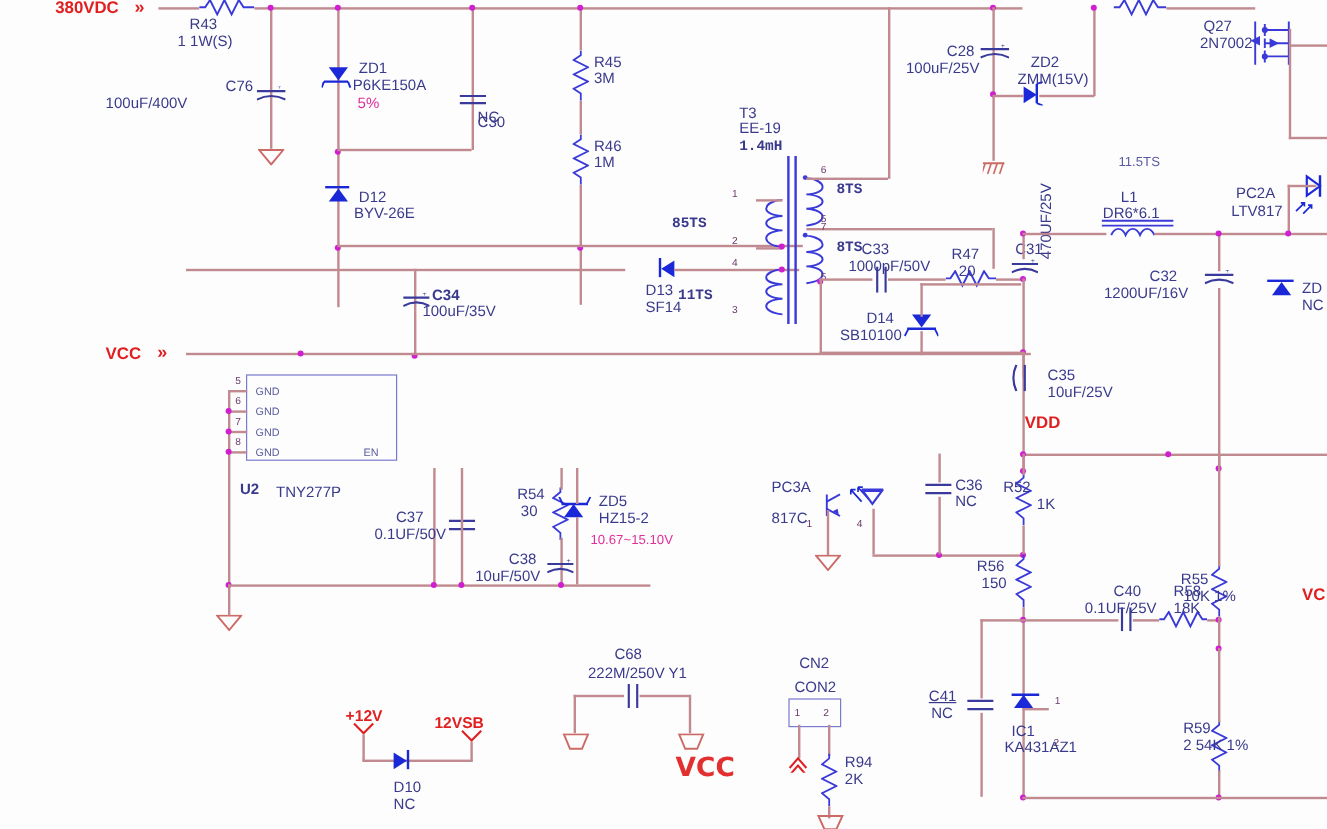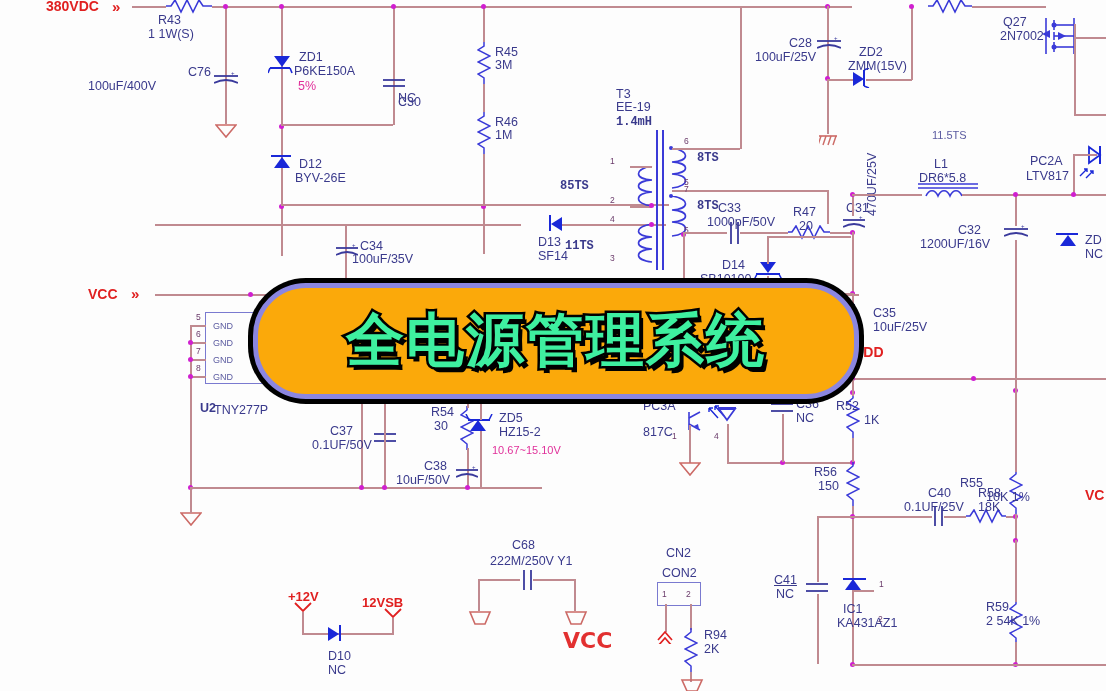--- a/index.html
+++ b/index.html
@@ -150,21 +150,21 @@
   <div class="wire wh" style="left:281px;top:204px;width:388px;"></div>
 
   <div class="wire wh" style="left:155px;top:224px;width:366px;"></div>
 
   <div class="wire wv" style="left:345px;top:224px;height:35px;"></div>
   <svg style="position:absolute;left:336px;top:244px;" width="22" height="16">
     <line x1="0" y1="4" x2="22" y2="4" stroke="#3a3a9c" stroke-width="1.8"></line>
     <path d="M0,11 Q11,5 22,11" fill="none" stroke="#3a3a9c" stroke-width="1.8"></path>
     <text x="16" y="2.8" font-size="6" fill="#3a3a9c">+</text>
   </svg>
-  <div class="lbl" style="left:360px;top:240px;">C34</div>
+  <div class="lbl" style="left:360px;top:240px;font-weight:bold;">C34</div>
   <div class="lbl" style="left:352px;top:253px;">100uF/35V</div>
   <div class="wire wv" style="left:345px;top:259px;height:37px;"></div>
   <div class="junction" style="left:343px;top:294px;"></div>
 
   <div class="tri-l" style="left:551px;top:217px;"></div>
   <div class="bar-v" style="left:549px;top:215px;height:16px;"></div>
   <div class="lbl" style="left:538px;top:236px;">D13</div>
   <div class="lbl" style="left:538px;top:250px;">SF14</div>
   <div class="wire wh" style="left:562px;top:224px;width:104px;"></div>
 
@@ -296,21 +296,21 @@
   </svg>
   <div class="lbl" style="left:846px;top:202px;">C31</div>
   <div class="lbl" style="left:866px;top:216px;transform:rotate(-90deg);transform-origin:0 0;">470UF/25V</div>
   <div class="wire wv" style="left:852px;top:194px;height:22px;"></div>
   <div class="wire wv" style="left:852px;top:232px;height:160px;"></div>
   <div class="junction" style="left:850px;top:192px;"></div>
   <div class="junction" style="left:850px;top:390px;"></div>
 
   <div class="lbl tiny" style="left:932px;top:129px;font-size:11px;">11.5TS</div>
   <div class="lbl" style="left:934px;top:158px;">L1</div>
-  <div class="lbl" style="left:919px;top:172px;">DR6*5.8</div>
+  <div class="lbl" style="left:919px;top:172px;">DR6*6.1</div>
   <svg style="position:absolute;left:918px;top:182px;" width="60" height="16">
     <line x1="0" y1="2" x2="60" y2="2" stroke="#3a3ad8" stroke-width="1.6"></line>
     <line x1="0" y1="6" x2="60" y2="6" stroke="#3a3ad8" stroke-width="1.6"></line>
     <path d="M8,14 C11,7 17,7 20,14 C23,7 29,7 32,14 C35,7 41,7 44,14" fill="none" stroke="#3a3ad8" stroke-width="1.6"></path>
   </svg>
   <div class="wire wh" style="left:852px;top:194px;width:70px;"></div>
   <div class="wire wh" style="left:962px;top:194px;width:144px;"></div>
 
   <svg style="position:absolute;left:1004px;top:225px;" width="24" height="16">
     <line x1="0" y1="4" x2="24" y2="4" stroke="#3a3a9c" stroke-width="1.8"></line>
@@ -384,21 +384,21 @@
   <div class="wire wh" style="left:190px;top:325px;width:16px;"></div>
   <div class="wire wh" style="left:190px;top:342px;width:16px;"></div>
   <div class="wire wh" style="left:190px;top:359px;width:16px;"></div>
   <div class="wire wh" style="left:190px;top:376px;width:16px;"></div>
   <div class="wire wv" style="left:190px;top:325px;height:162px;"></div>
   <div class="junction" style="left:188px;top:340px;"></div>
   <div class="junction" style="left:188px;top:357px;"></div>
   <div class="junction" style="left:188px;top:374px;"></div>
   <div class="junction" style="left:188px;top:485px;"></div>
   <div class="lbl" style="left:200px;top:402px;font-weight:bold;">U2</div>
-  <div class="lbl" style="left:214px;top:404px;">TNY277P</div>
+  <div class="lbl" style="left:230px;top:404px;">TNY277P</div>
   <svg style="position:absolute;left:180px;top:512px;" width="22" height="14">
     <polygon points="1,1 21,1 11,13" fill="none" stroke="#cc6a66" stroke-width="1.6"></polygon>
   </svg>
   <div class="wire wv" style="left:190px;top:487px;height:26px;"></div>
 
   <div class="wire wv" style="left:361px;top:390px;height:98px;"></div>
   <div class="wire wh" style="left:190px;top:487px;width:352px;"></div>
   <div class="junction" style="left:359px;top:485px;"></div>
   <div class="lbl" style="left:330px;top:425px;">C37</div>
   <div class="lbl" style="left:312px;top:439px;">0.1UF/50V</div>
@@ -503,21 +503,21 @@
     <polyline points="0,7 4,7 8,1 14,13 20,1 26,13 32,1 36,7 40,7" fill="none" stroke="#3a3ad8" stroke-width="1.6"></polyline>
   </svg>
   <div class="lbl" style="left:978px;top:487px;">R58</div>
   <div class="lbl" style="left:978px;top:501px;">18K</div>
   <div class="wire wh" style="left:1006px;top:516px;width:10px;"></div>
   <div class="junction" style="left:1013px;top:514px;"></div>
 
   <svg style="position:absolute;left:1009px;top:470px;" width="14" height="44">
     <polyline points="7,0 7,4 1,9 13,15 1,21 13,27 1,33 7,38 7,44" fill="none" stroke="#3a3ad8" stroke-width="1.5"></polyline>
   </svg>
-  <div class="lbl" style="left:960px;top:477px;text-align:center;">R55</div>
+  <div class="lbl" style="left:984px;top:477px;text-align:center;">R55</div>
   <div class="lbl" style="left:986px;top:491px;">10K 1%</div>
   <div class="wire wv" style="left:1015px;top:378px;height:94px;"></div>
   <div class="wire wv" style="left:1015px;top:514px;height:26px;"></div>
   <div class="junction" style="left:1013px;top:538px;"></div>
 
   <svg style="position:absolute;left:1009px;top:600px;" width="14" height="44">
     <polyline points="7,0 7,4 1,9 13,15 1,21 13,27 1,33 7,38 7,44" fill="none" stroke="#3a3ad8" stroke-width="1.5"></polyline>
   </svg>
   <div class="lbl" style="left:986px;top:601px;">R59</div>
   <div class="lbl" style="left:986px;top:615px;">2 54K 1%</div>
@@ -593,17 +593,14 @@
   </svg>
   <div class="lbl" style="left:704px;top:629px;">R94</div>
   <div class="lbl" style="left:704px;top:643px;">2K</div>
   <div class="wire wv" style="left:690px;top:672px;height:10px;"></div>
   <svg style="position:absolute;left:680px;top:679px;" width="24" height="14">
     <polygon points="2,1 22,1 17,12 7,12" fill="none" stroke="#cc6a66" stroke-width="1.6"></polygon>
   </svg>
 
   <div id="caption-under">VCC</div>
 
-  <div id="banner">
-    <span class="btxt">全电源管理系统</span>
-  </div>
 
 </div>
 
 </body></html>

